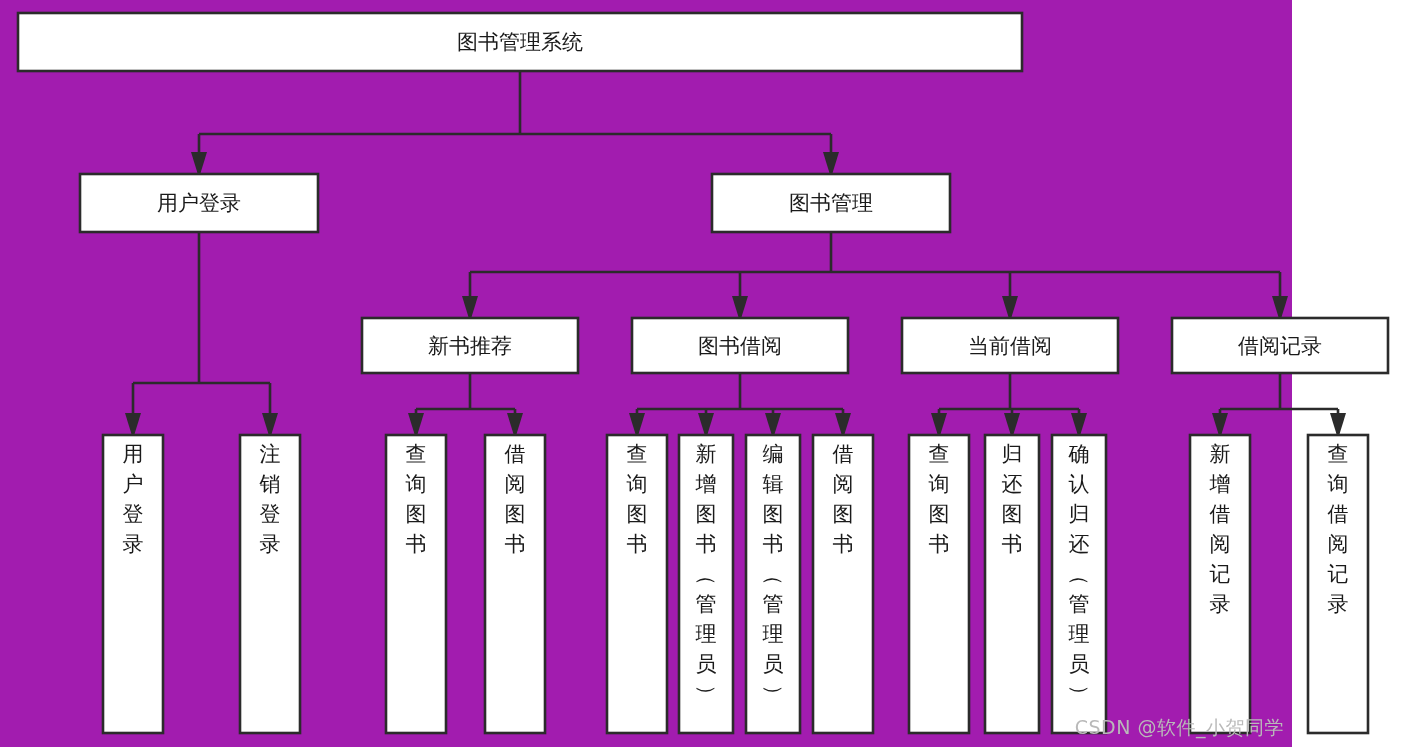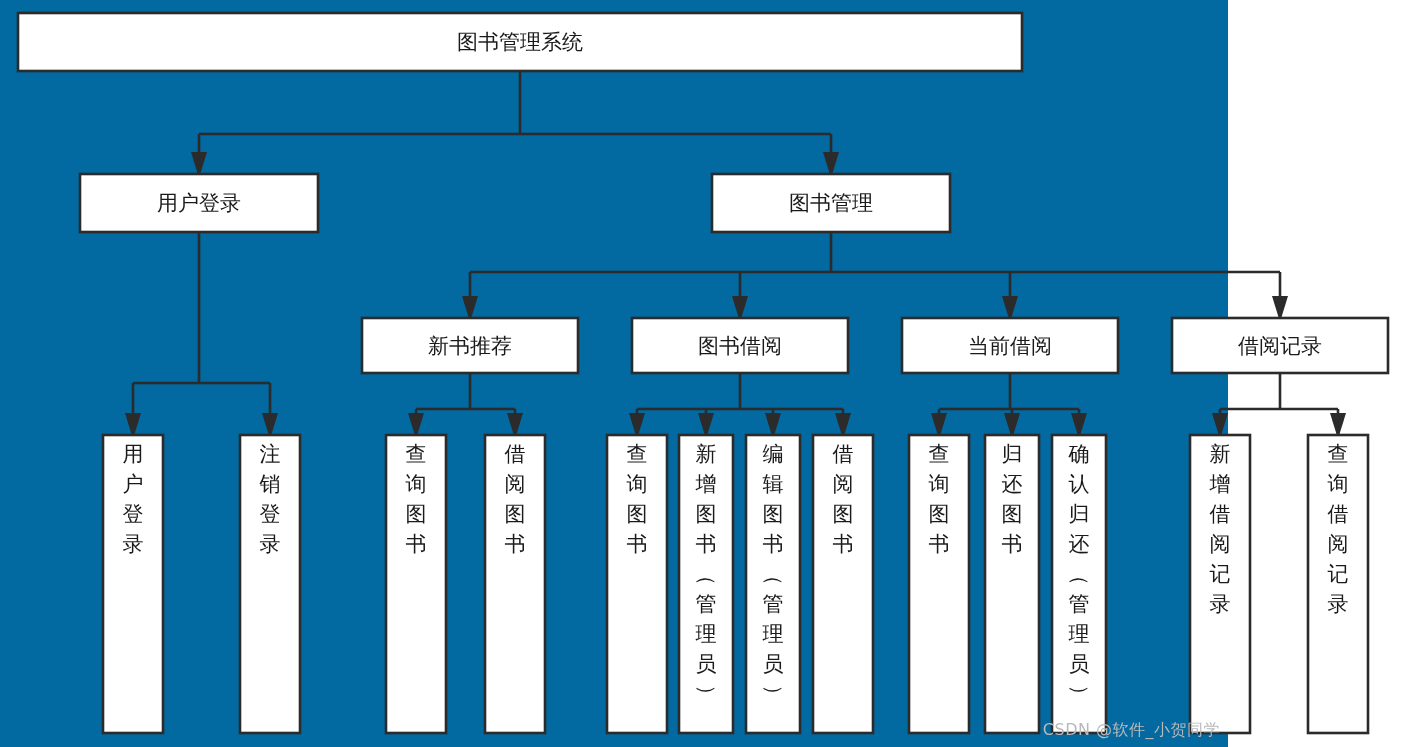--- a/index.html
+++ b/index.html
@@ -8,24 +8,23 @@
     background: #ffffff;
   }
   body {
     width: 1405px;
     height: 747px;
     font-family: "DejaVu Sans", "Liberation Sans", sans-serif;
     overflow: hidden;
   }
   #diagram-root {
     position: relative;
-    width: 1192px;
+    width: 1292px;
     height: 747px;
-    background: #0369a1;
-    padding-left: 36px;
+    background: #a21caf;
   }
   svg#flow {
     position: absolute;
     left: 0;
     top: 0;
     width: 1405px;
     height: 747px;
     display: block;
   }
   .box-rect {
@@ -54,21 +53,21 @@
     font-family: "DejaVu Sans", "Liberation Sans", sans-serif;
     font-size: 21px;
     fill: #1a1a1a;
     text-anchor: middle;
   }
   .watermark {
     position: absolute;
     right: 8px;
     bottom: 6px;
     font-family: "DejaVu Sans", "Liberation Sans", sans-serif;
-    font-size: 16px;
+    font-size: 19px;
     color: #b9b9b9;
     white-space: nowrap;
     letter-spacing: 0.5px;
   }
 </style>
 </head>
 <body>
 
 <div id="diagram-root">
 

